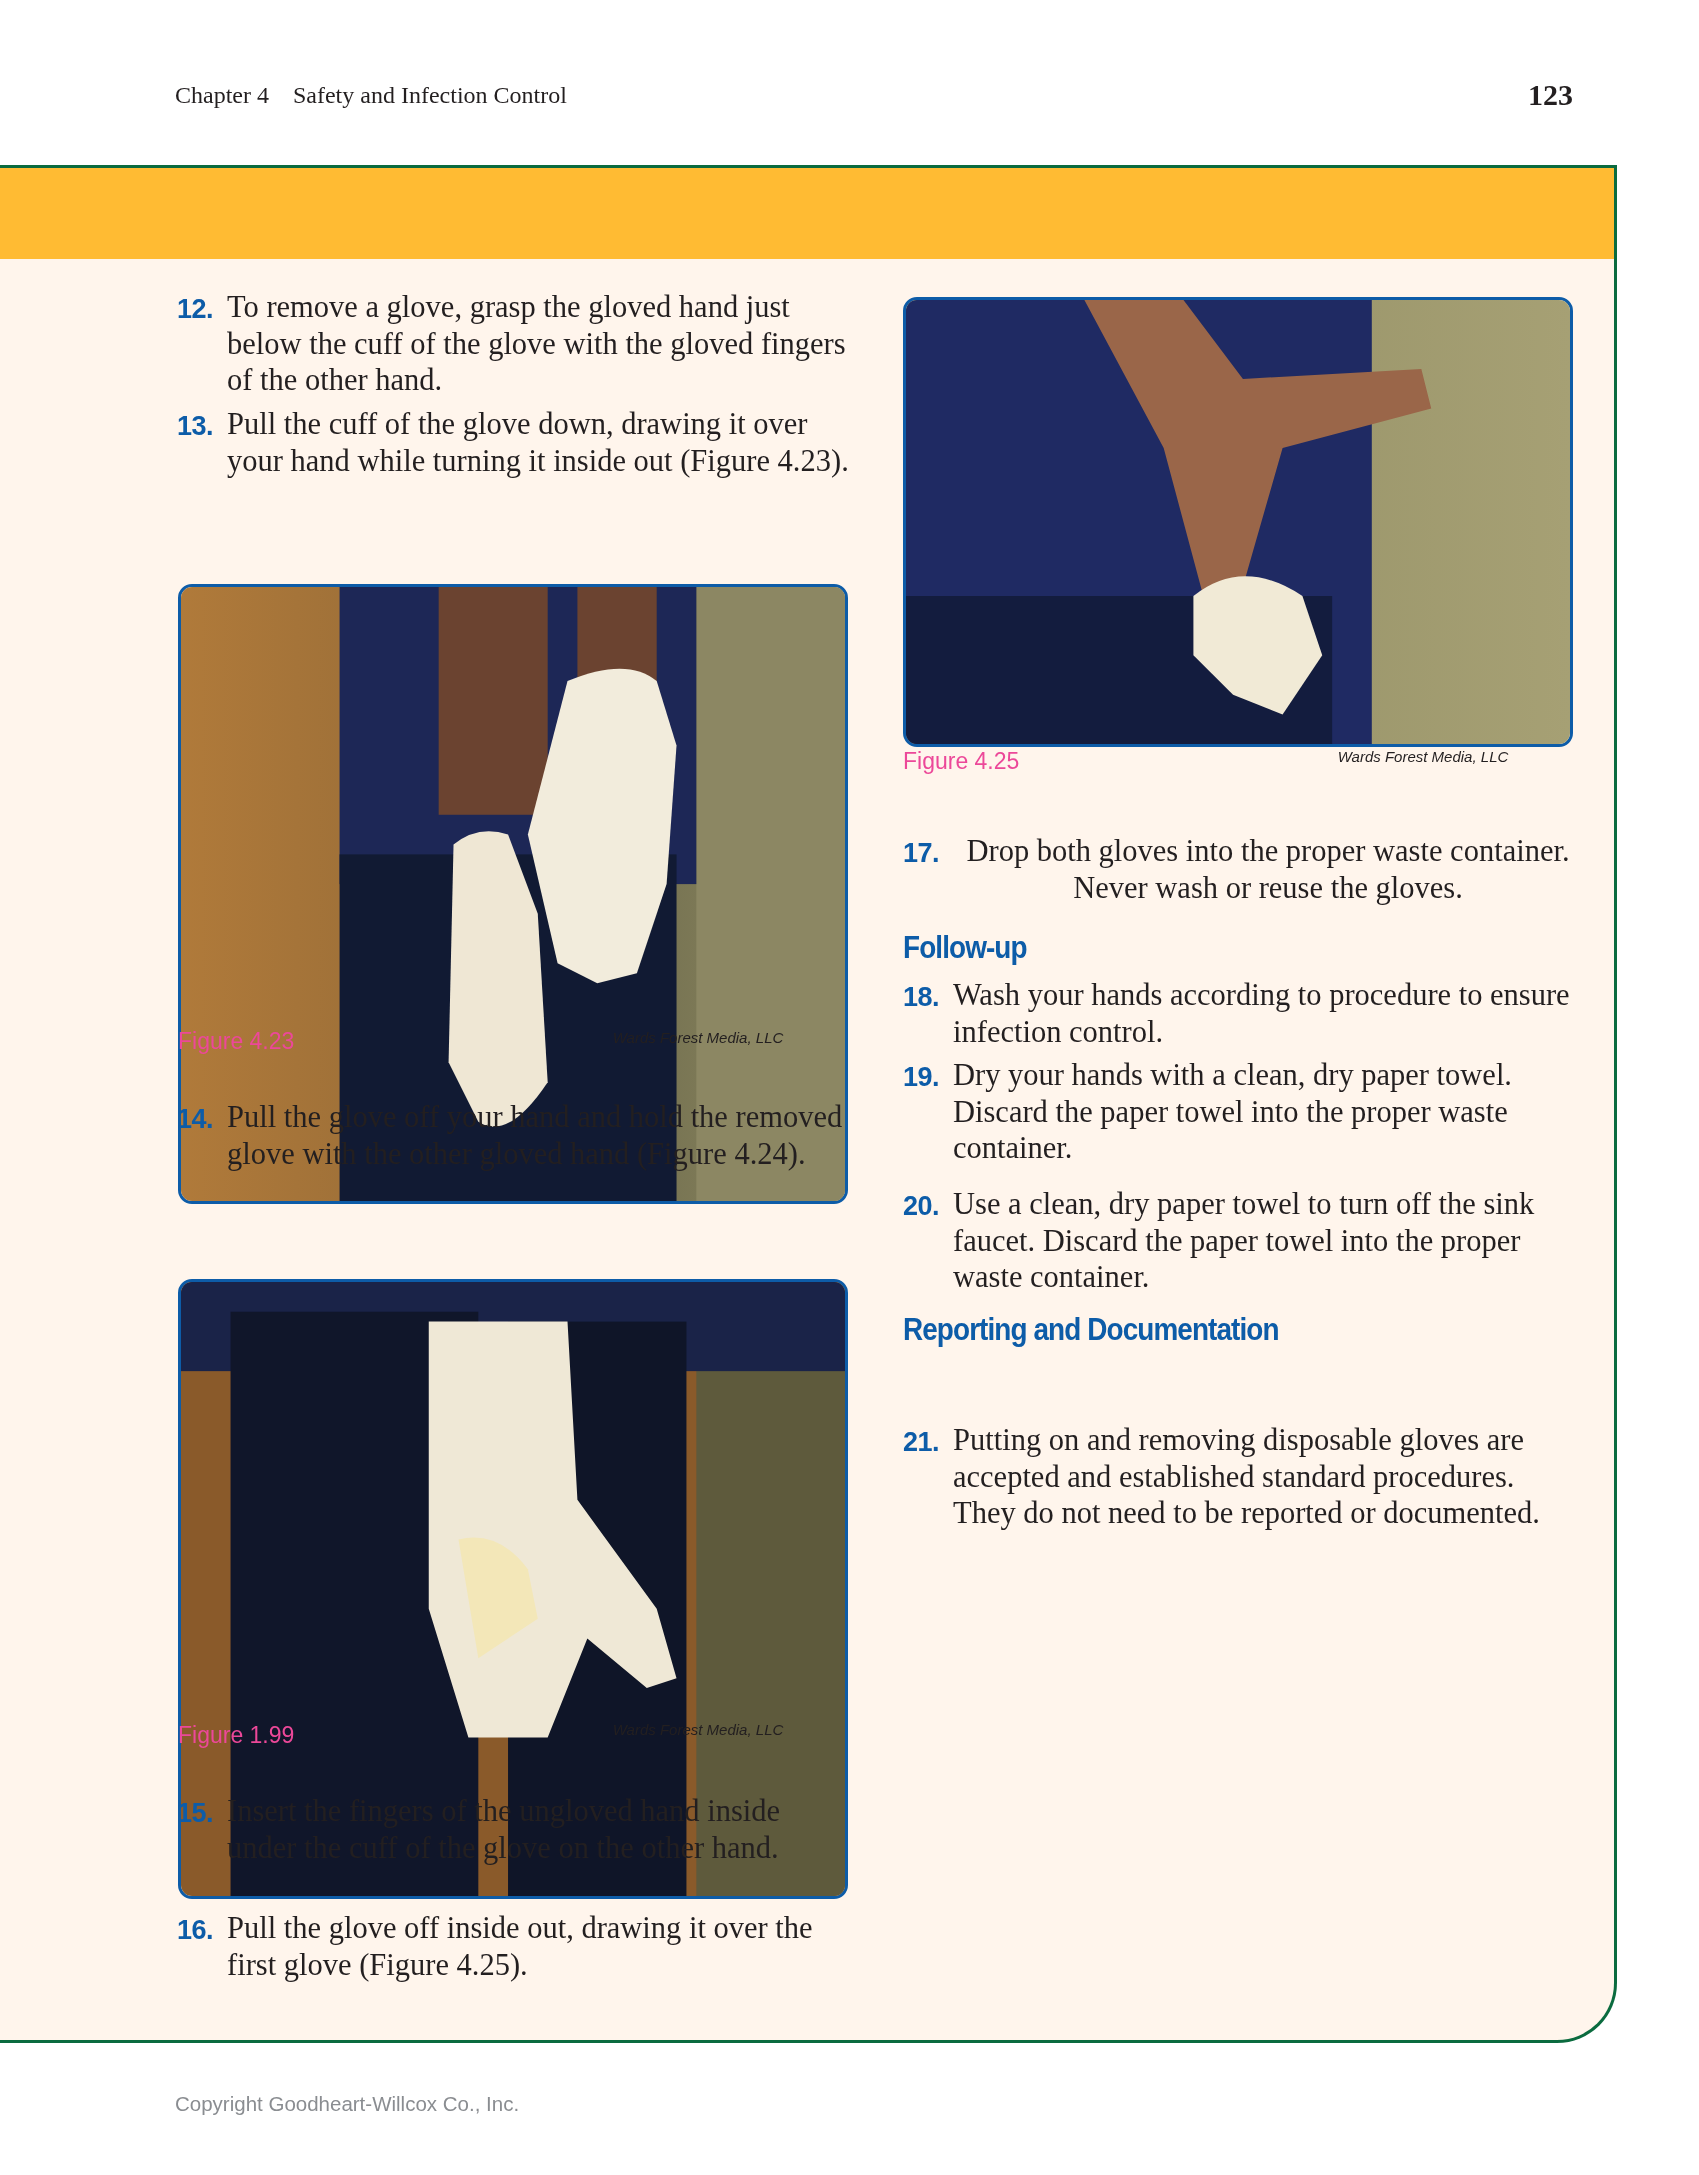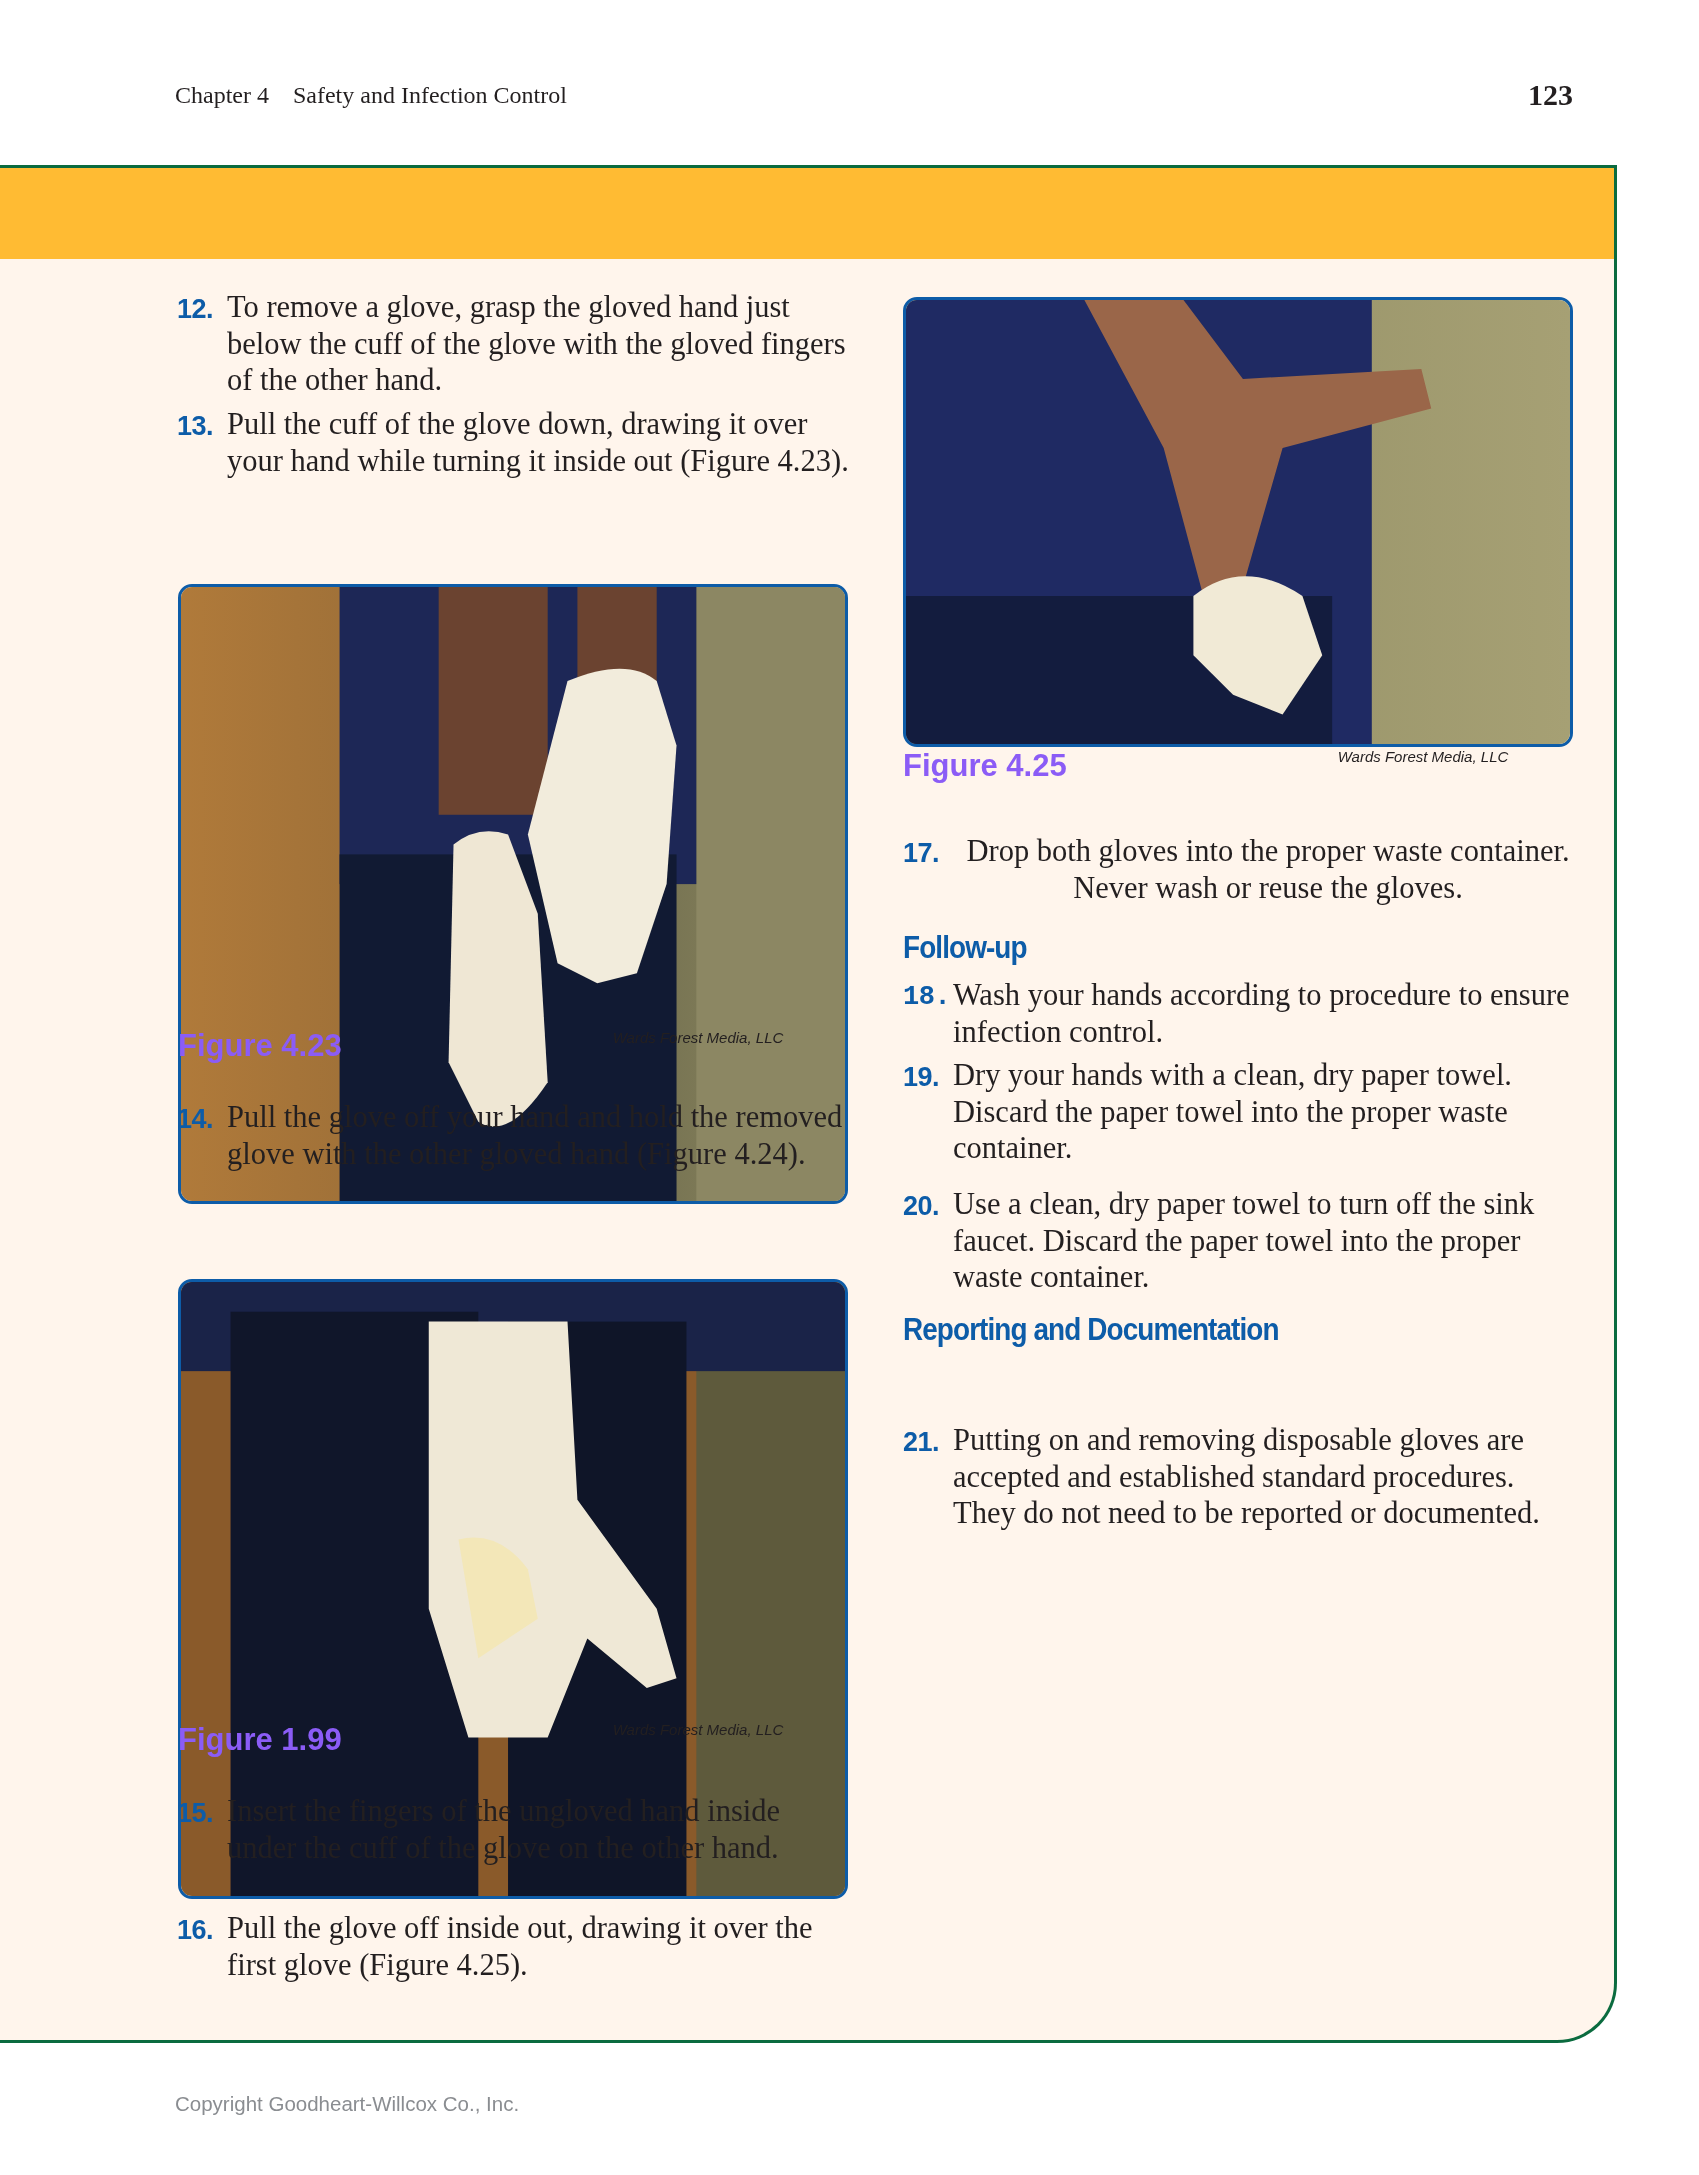--- a/index.html
+++ b/index.html
@@ -7,21 +7,21 @@
   .running-head { position:absolute; left:175px; top:82px; font-size:24px; color:#231f20; white-space:pre; }
   .page-num { position:absolute; right:126px; top:78px; font-size:30px; font-weight:bold; color:#231f20; }
   .panel { position:absolute; left:-4px; top:165px; width:1618px; height:1872px; border:3px solid #0b6b3f; border-left:none; border-radius:0 0 60px 0; background:#fff5ec; overflow:hidden; }
   .band { position:absolute; left:0; top:0; right:0; height:91px; background:#ffbb33; }
   .item { position:absolute; font-size:30.5px; line-height:36.5px; }
   .item .num { position:absolute; left:0; top:0; font-family:"Liberation Sans", sans-serif; font-weight:bold; color:#0d5ca8; font-size:27px; letter-spacing:-0.5px; }
   .item .txt { display:block; margin-left:50px; }
   .heading { position:absolute; font-family:"Liberation Sans", sans-serif; font-weight:bold; color:#0d5ca8; font-size:31px; letter-spacing:-1px; transform:scaleX(0.9); transform-origin:left; }
   .fig { position:absolute; border:3px solid #0d5ca8; border-radius:14px; overflow:hidden; box-sizing:border-box; }
   .fig svg { display:block; width:100%; height:100%; }
-  .cap { position:absolute; font-family:"Liberation Sans", sans-serif; font-weight:bold; font-size:31px; color:#8b5cf6; }
+  .cap { position:absolute; font-family:"Liberation Sans", sans-serif; font-weight:normal; font-size:23px; color:#ec4899; }
   .credit { position:absolute; font-family:"Liberation Sans", sans-serif; font-style:italic; font-size:15px; color:#231f20; text-align:center; }
   .copyright { position:absolute; left:175px; top:2092px; font-family:"Liberation Sans", sans-serif; font-size:20.5px; color:#8a8d91; }
 </style>
 </head>
 <body>
 
 <div class="running-head">Chapter 4    Safety and Infection Control</div>
 <div class="page-num">123</div>
 
 <div class="panel">
@@ -107,21 +107,21 @@
 <div class="credit" style="left:1273px; top:748px; width:300px;">Wards Forest Media, LLC</div>
 
 <div class="item" style="left:903px; top:833px; width:680px;text-align:center;">
   <span class="num" style="top:2px;">17.</span>
   <span class="txt">Drop both gloves into the proper waste container. Never wash or reuse the gloves.</span>
 </div>
 
 <div class="heading" style="left:903px; top:930px;">Follow-up</div>
 
 <div class="item" style="left:903px; top:977px; width:680px;">
-  <span class="num" style="top:2px;font-family:Liberation Mono, monospace;">18.</span>
+  <span class="num" style="top:2px;">18.</span>
   <span class="txt">Wash your hands according to procedure to ensure infection control.</span>
 </div>
 <div class="item" style="left:903px; top:1057px; width:680px;">
   <span class="num" style="top:2px;">19.</span>
   <span class="txt">Dry your hands with a clean, dry paper towel. Discard the paper towel into the proper waste container.</span>
 </div>
 <div class="item" style="left:903px; top:1186px; width:680px;">
   <span class="num" style="top:2px;">20.</span>
   <span class="txt">Use a clean, dry paper towel to turn off the sink faucet. Discard the paper towel into the proper waste container.</span>
 </div>

